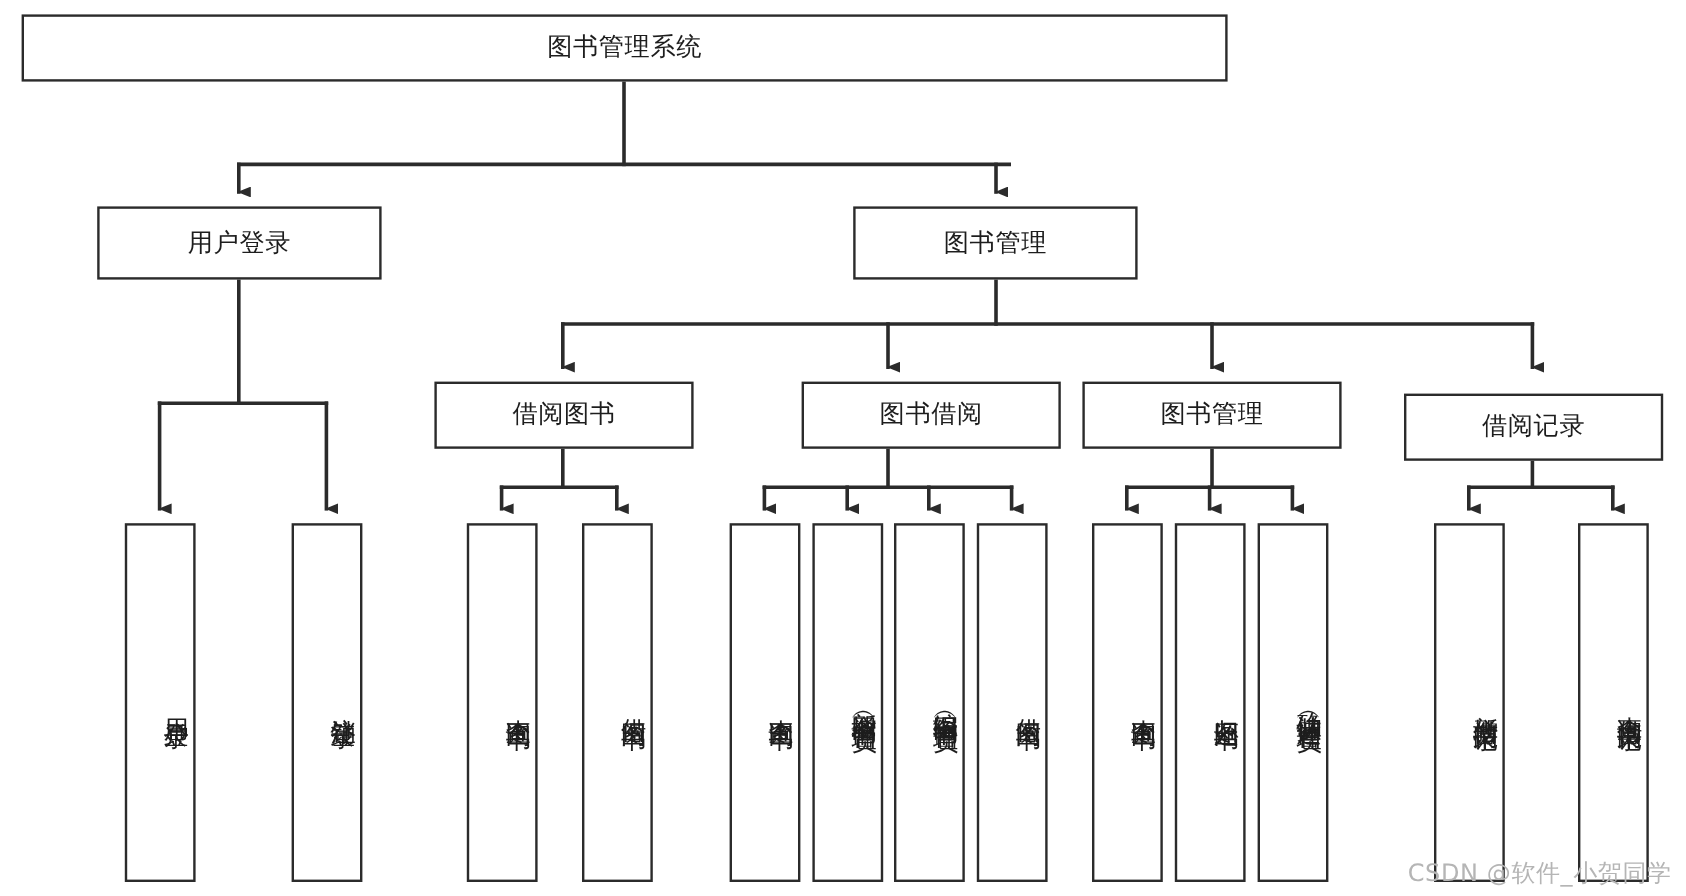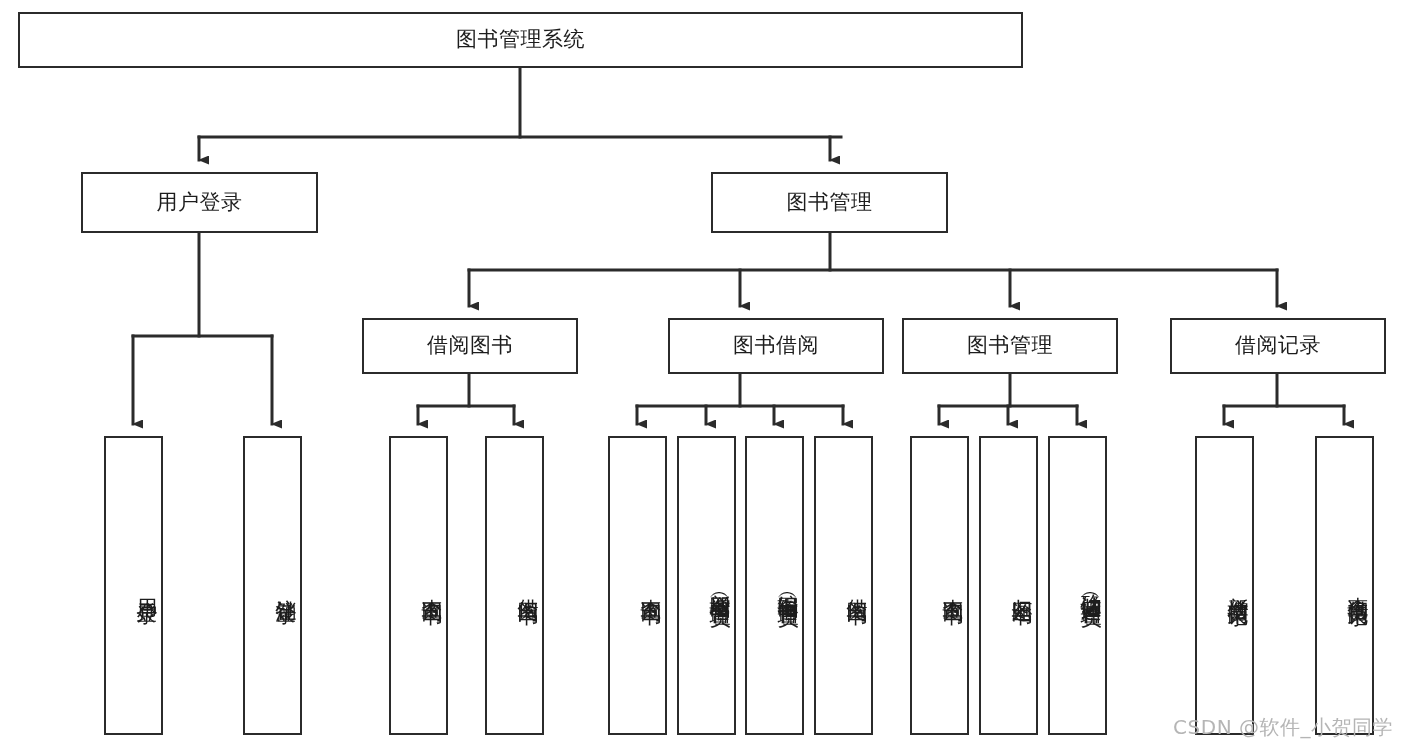--- a/index.html
+++ b/index.html
@@ -134,21 +134,21 @@
 
   <div class="node-box horizontal" style="left:362px; top:318px; width:216px; height:56px;">
     <span class="node-label">借阅图书</span>
   </div>
   <div class="node-box horizontal" style="left:632px; top:318px; width:216px; height:56px;margin-left:36px;">
     <span class="node-label">图书借阅</span>
   </div>
   <div class="node-box horizontal" style="left:902px; top:318px; width:216px; height:56px;">
     <span class="node-label">图书管理</span>
   </div>
-  <div class="node-box horizontal" style="left:1170px; top:318px; width:216px; height:56px;">
+  <div class="node-box horizontal" style="left:1170px; top:328px; width:216px; height:56px;">
     <span class="node-label">借阅记录</span>
   </div>
 
   <div class="node-box vertical" style="left:104px; top:436px; width:59px; height:299px;">
     <span class="node-label">用户登录</span>
   </div>
   <div class="node-box vertical" style="left:243px; top:436px; width:59px; height:299px;">
     <span class="node-label">注销登录</span>
   </div>
 

